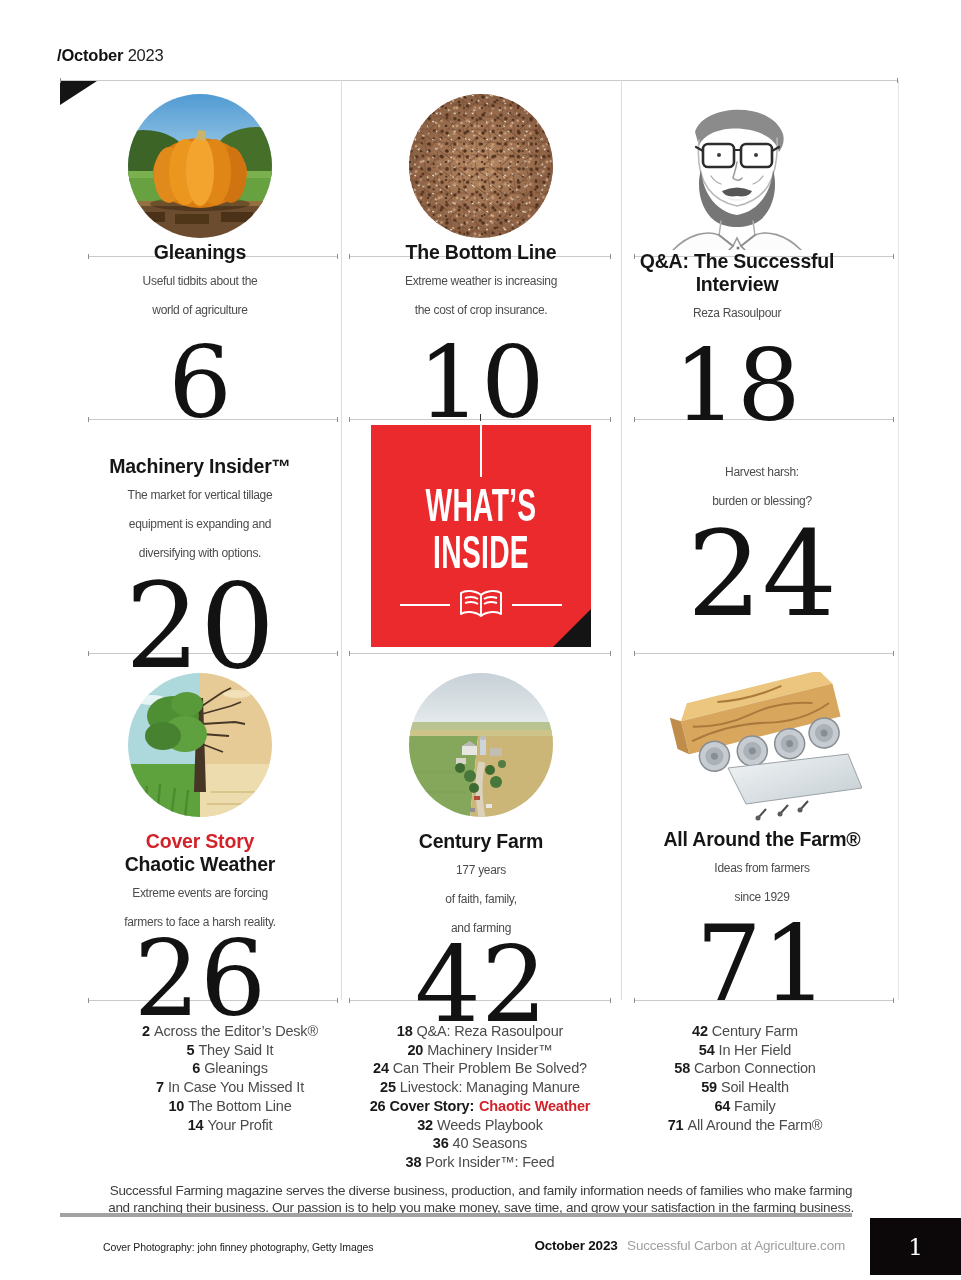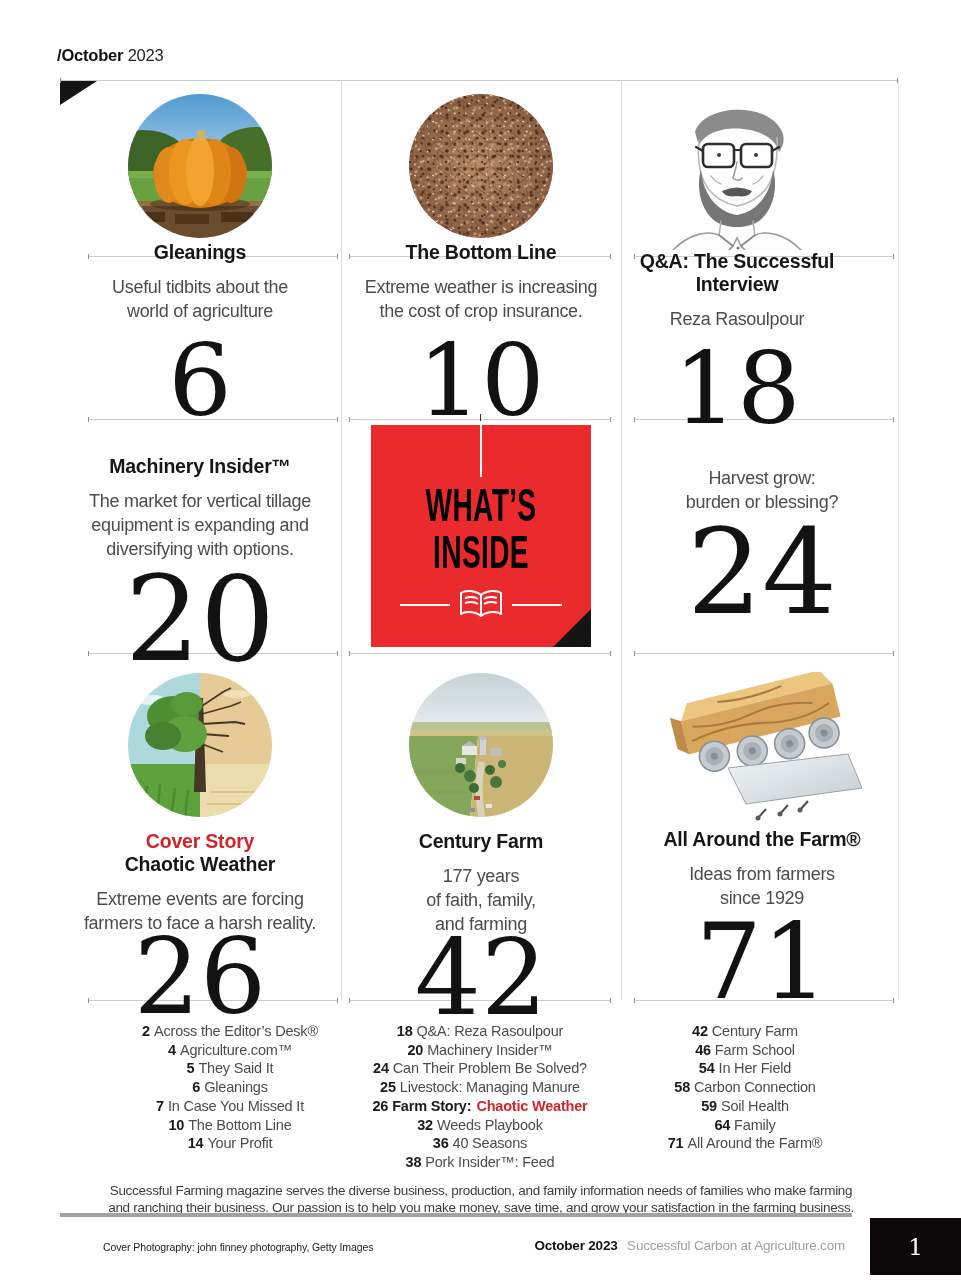--- a/index.html
+++ b/index.html
@@ -21,30 +21,30 @@
   .hl::before{left:0}.hl::after{right:0}
   .vl{position:absolute;width:1px;background:#dcdcdc}
   .fold-tl{position:absolute;left:60px;top:81px;width:37px;height:24px;background:#141414;
            clip-path:polygon(0 0,100% 0,0 100%)}
 
   
   .teaser{position:absolute;width:280px;text-align:center}
   .t-img{display:flex;justify-content:center}
   .t-kicker{font-weight:700;font-size:19.5px;line-height:23px;color:var(--red-text);letter-spacing:-0.2px}
   .t-title{font-weight:700;font-size:19.5px;line-height:23px;color:var(--ink);white-space:pre-line;letter-spacing:-0.2px}
-  .t-sub{font-size:18px;line-height:24px;color:var(--muted);white-space:pre-line;margin-top:11px;letter-spacing:-0.3px}
+  .t-sub{font-size:12px;line-height:29px;color:var(--muted);white-space:pre-line;margin-top:3px;letter-spacing:-0.3px}
   .t-num{font-family:"DejaVu Serif",serif;color:#121212;font-weight:400}
   .num-a{font-size:100px;line-height:84px;margin-top:16px}
   .num-b{font-size:118px;line-height:96px;margin-top:10px}
   .num-c{font-size:104px;line-height:76px;margin-top:4px}
 
   
   .wi-box{position:absolute;left:371px;top:425px;width:220px;height:222px;background:var(--red)}
   .wi-line{position:absolute;left:50%;top:0;width:2px;height:52px;background:#fff;transform:translateX(-50%)}
-  .wi-text{position:absolute;top:56px;left:0;right:0;text-align:center;color:#000000;font-weight:700;
+  .wi-text{position:absolute;top:56px;left:0;right:0;text-align:center;color:#ffffff;font-weight:700;
            font-size:47px;line-height:47px;letter-spacing:0.5px}
   .wi-text div{transform:scaleX(0.60)}
   .wi-foot{position:absolute;bottom:26px;left:0;right:0;display:flex;align-items:center;justify-content:center;gap:9px}
   .wi-rule{width:50px;height:2px;background:#fff}
   .wi-fold{position:absolute;right:0;bottom:0;width:38px;height:38px;background:#141414;
            clip-path:polygon(100% 0,100% 100%,0 100%)}
   .wi-tick{position:absolute;left:480px;top:414px;width:1px;height:7px;background:#333}
 
   
   .idx-col{position:absolute;top:1022px;text-align:center;font-size:14.5px;line-height:18.7px;letter-spacing:-0.2px}
@@ -221,21 +221,21 @@
           <path d="M22 6 L22 27"></path>
           <path d="M6 9 C11 7.5 16 8 19 10 M6 14 C11 12.5 16 13 19 15 M25 10 C28 8 33 7.5 38 9 M25 15 C28 13 33 12.5 38 14"></path>
         </g>
       </svg>
       <div class="wi-rule"></div>
     </div>
     <div class="wi-fold"></div>
   </div>
 
   <section class="teaser" style="left:622px;top:455px">
-    <p class="t-sub">Harvest grow:
+    <p class="t-sub">Harvest harsh:
 burden or blessing?</p>
     <div class="t-num num-b">24</div>
   </section>
 
   <section class="teaser" style="left:60px;top:672px">
     <div class="t-img" style="height:158px">
       <svg width="146" height="146" viewBox="0 0 146 146">
         <defs>
             <clipPath id="cp3">
               <circle cx="73" cy="73" r="72"></circle>
@@ -356,40 +356,38 @@
       </svg>
     </div>
     <h3 class="t-title">All Around the Farm®</h3>
     <p class="t-sub">Ideas from farmers
 since 1929</p>
     <div class="t-num num-c" style="margin-top:14px">71</div>
   </section>
 
   <div class="idx-col" style="left:70px;width:320px">
       <div class="idx-item"><span class="idx-num">2</span><span class="idx-label">Across the Editor’s Desk®</span></div>
-      <div class="idx-item"><span class="idx-num">4</span><span class="idx-label">Agriculture.com™</span></div>
       <div class="idx-item"><span class="idx-num">5</span><span class="idx-label">They Said It</span></div>
       <div class="idx-item"><span class="idx-num">6</span><span class="idx-label">Gleanings</span></div>
       <div class="idx-item"><span class="idx-num">7</span><span class="idx-label">In Case You Missed It</span></div>
       <div class="idx-item"><span class="idx-num">10</span><span class="idx-label">The Bottom Line</span></div>
       <div class="idx-item"><span class="idx-num">14</span><span class="idx-label">Your Profit</span></div>
     </div>
   <div class="idx-col" style="left:325px;width:310px">
       <div class="idx-item"><span class="idx-num">18</span><span class="idx-label">Q&amp;A: Reza Rasoulpour</span></div>
       <div class="idx-item"><span class="idx-num">20</span><span class="idx-label">Machinery Insider™</span></div>
       <div class="idx-item"><span class="idx-num">24</span><span class="idx-label">Can Their Problem Be Solved?</span></div>
       <div class="idx-item"><span class="idx-num">25</span><span class="idx-label">Livestock: Managing Manure</span></div>
-      <div class="idx-item idx-bold"><span class="idx-num">26</span><span class="idx-label">Farm Story:</span><span class="idx-accent">Chaotic Weather</span></div>
+      <div class="idx-item idx-bold"><span class="idx-num">26</span><span class="idx-label">Cover Story:</span><span class="idx-accent">Chaotic Weather</span></div>
       <div class="idx-item"><span class="idx-num">32</span><span class="idx-label">Weeds Playbook</span></div>
       <div class="idx-item"><span class="idx-num">36</span><span class="idx-label">40 Seasons</span></div>
       <div class="idx-item"><span class="idx-num">38</span><span class="idx-label">Pork Insider™: Feed</span></div>
     </div>
   <div class="idx-col" style="left:600px;width:290px">
       <div class="idx-item"><span class="idx-num">42</span><span class="idx-label">Century Farm</span></div>
-      <div class="idx-item"><span class="idx-num">46</span><span class="idx-label">Farm School</span></div>
       <div class="idx-item"><span class="idx-num">54</span><span class="idx-label">In Her Field</span></div>
       <div class="idx-item"><span class="idx-num">58</span><span class="idx-label">Carbon Connection</span></div>
       <div class="idx-item"><span class="idx-num">59</span><span class="idx-label">Soil Health</span></div>
       <div class="idx-item"><span class="idx-num">64</span><span class="idx-label">Family</span></div>
       <div class="idx-item"><span class="idx-num">71</span><span class="idx-label">All Around the Farm®</span></div>
     </div>
 
   <p class="mission">Successful Farming magazine serves the diverse business, production, and family information needs of families who make farming
 and ranching their business. Our passion is to help you make money, save time, and grow your satisfaction in the farming business.</p>
   <div class="thick-rule"></div>

